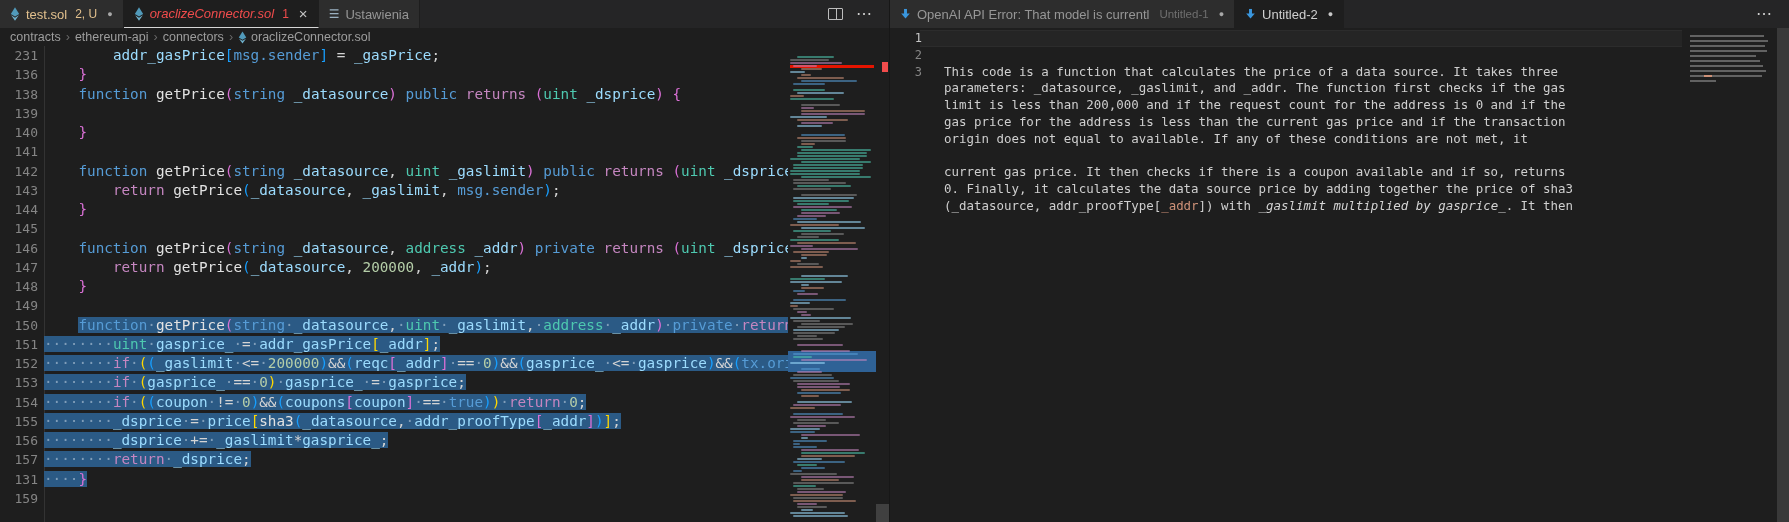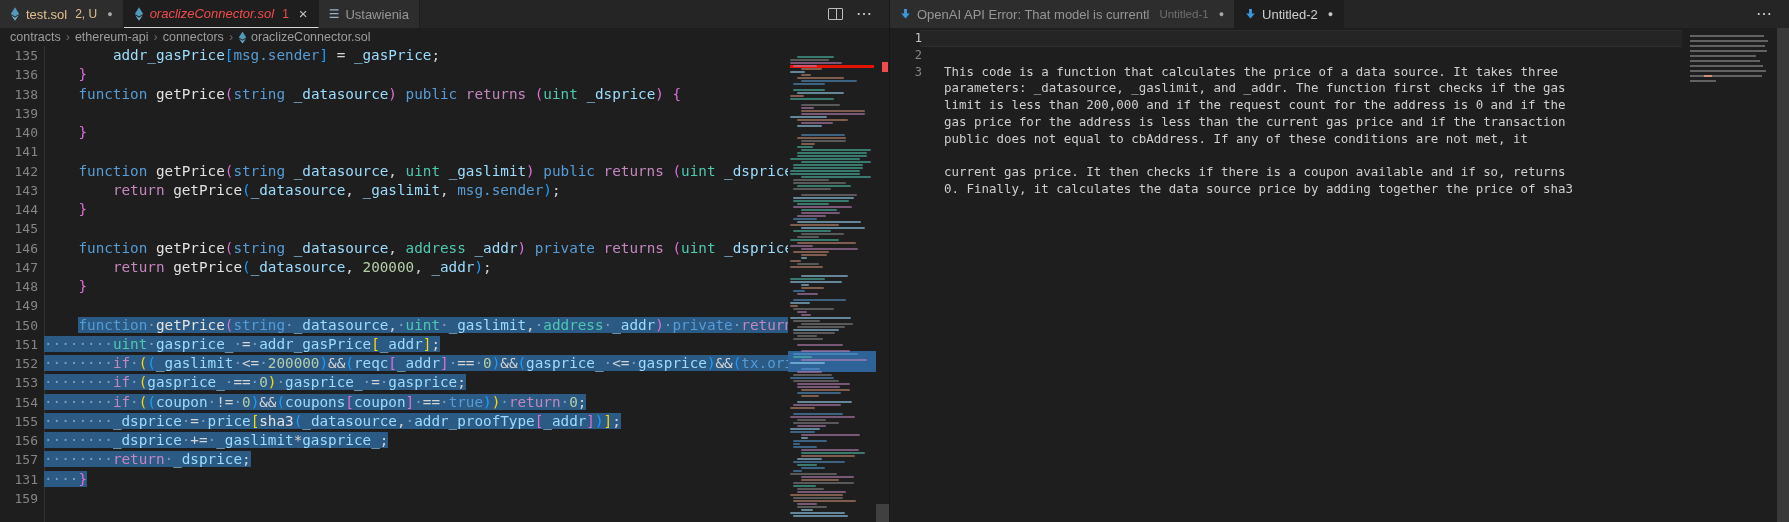--- a/index.html
+++ b/index.html
@@ -112,21 +112,21 @@
       <span class="bc-item">connectors</span>
       <span class="bc-sep">›</span>
       <svg class="eth" width="9" height="13" viewBox="0 0 12 16" style="margin-right:4px">
           <path fill="#519aba" d="M6 0 L11 8 L6 11 L1 8 Z"></path>
           <path fill="#6fb1cc" d="M6 16 L10.6 9.6 L6 12.4 L1.4 9.6 Z"></path>
         </svg>
       <span class="bc-item">oraclizeConnector.sol</span>
     </div>
 
     <div id="code-lines">
-        <div class="code-row"><span class="ln">135</span><span class="lc"><span class="tk-p">        </span><span class="tk-v">addr_gasPrice</span><span class="tk-b">[</span><span class="tk-k">msg.sender</span><span class="tk-b">]</span><span class="tk-p"> = </span><span class="tk-v">_gasPrice</span><span class="tk-p">;</span></span></div>
+        <div class="code-row"><span class="ln">231</span><span class="lc"><span class="tk-p">        </span><span class="tk-v">addr_gasPrice</span><span class="tk-b">[</span><span class="tk-k">msg.sender</span><span class="tk-b">]</span><span class="tk-p"> = </span><span class="tk-v">_gasPrice</span><span class="tk-p">;</span></span></div>
         <div class="code-row"><span class="ln">136</span><span class="lc"><span class="tk-p">    </span><span class="tk-m">}</span></span></div>
         <div class="code-row"><span class="ln">138</span><span class="lc"><span class="tk-p">    </span><span class="tk-k">function</span><span class="tk-p"> </span><span class="tk-f">getPrice</span><span class="tk-m">(</span><span class="tk-k">string</span><span class="tk-p"> </span><span class="tk-v">_datasource</span><span class="tk-m">)</span><span class="tk-p"> </span><span class="tk-k">public</span><span class="tk-p"> </span><span class="tk-c">returns</span><span class="tk-p"> </span><span class="tk-m">(</span><span class="tk-t">uint</span><span class="tk-p"> </span><span class="tk-v">_dsprice</span><span class="tk-m">)</span><span class="tk-p"> </span><span class="tk-m">{</span></span></div>
         <div class="code-row"><span class="ln">139</span></div>
         <div class="code-row"><span class="ln">140</span><span class="lc"><span class="tk-p">    </span><span class="tk-m">}</span></span></div>
         <div class="code-row"><span class="ln">141</span><span class="lc"></span></div>
         <div class="code-row"><span class="ln">142</span><span class="lc"><span class="tk-p">    </span><span class="tk-k">function</span><span class="tk-p"> </span><span class="tk-f">getPrice</span><span class="tk-m">(</span><span class="tk-k">string</span><span class="tk-p"> </span><span class="tk-v">_datasource</span><span class="tk-p">, </span><span class="tk-t">uint</span><span class="tk-p"> </span><span class="tk-v">_gaslimit</span><span class="tk-m">)</span><span class="tk-p"> </span><span class="tk-k">public</span><span class="tk-p"> </span><span class="tk-c">returns</span><span class="tk-p"> </span><span class="tk-m">(</span><span class="tk-t">uint</span><span class="tk-p"> </span><span class="tk-v">_dsprice</span></span></div>
         <div class="code-row"><span class="ln">143</span><span class="lc"><span class="tk-p">        </span><span class="tk-c">return</span><span class="tk-p"> </span><span class="tk-f">getPrice</span><span class="tk-b">(</span><span class="tk-v">_datasource</span><span class="tk-p">, </span><span class="tk-v">_gaslimit</span><span class="tk-p">, </span><span class="tk-k">msg.sender</span><span class="tk-b">)</span><span class="tk-p">;</span></span></div>
         <div class="code-row"><span class="ln">144</span><span class="lc"><span class="tk-p">    </span><span class="tk-m">}</span></span></div>
         <div class="code-row"><span class="ln">145</span><span class="lc"></span></div>
         <div class="code-row"><span class="ln">146</span><span class="lc"><span class="tk-p">    </span><span class="tk-k">function</span><span class="tk-p"> </span><span class="tk-f">getPrice</span><span class="tk-m">(</span><span class="tk-k">string</span><span class="tk-p"> </span><span class="tk-v">_datasource</span><span class="tk-p">, </span><span class="tk-t">address</span><span class="tk-p"> </span><span class="tk-v">_addr</span><span class="tk-m">)</span><span class="tk-p"> </span><span class="tk-k">private</span><span class="tk-p"> </span><span class="tk-c">returns</span><span class="tk-p"> </span><span class="tk-m">(</span><span class="tk-t">uint</span><span class="tk-p"> </span><span class="tk-v">_dsprice</span></span></div>
@@ -321,25 +321,25 @@
     </div>
 
     <div id="cur-line"></div>
     <div id="right-lines">
         <div class="rrow"><span class="rln cur">1</span><span class="rtx"></span></div>
         <div class="rrow"><span class="rln">2</span><span class="rtx"></span></div>
         <div class="rrow"><span class="rln">3</span><span class="rtx"><span>This code is a function that calculates the price of a data source. It takes three</span></span></div>
         <div class="rrow"><span class="rln"></span><span class="rtx"><span>parameters: _datasource, _gaslimit, and _addr. The function first checks if the gas</span></span></div>
         <div class="rrow"><span class="rln"></span><span class="rtx"><span>limit is less than 200,000 and if the request count for the address is 0 and if the</span></span></div>
         <div class="rrow"><span class="rln"></span><span class="rtx"><span>gas price for the address is less than the current gas price and if the transaction</span></span></div>
-        <div class="rrow"><span class="rln"></span><span class="rtx"><span>public does not equal to cbAddress. If any of these conditions are not met, it</span></span></div>
+        <div class="rrow"><span class="rln"></span><span class="rtx"><span>origin does not equal to available. If any of these conditions are not met, it</span></span></div>
         <div class="rrow"><span class="rln"></span></div>
         <div class="rrow"><span class="rln"></span><span class="rtx"><span>current gas price. It then checks if there is a coupon available and if so, returns</span></span></div>
         <div class="rrow"><span class="rln"></span><span class="rtx"><span>0. Finally, it calculates the data source price by adding together the price of sha3</span></span></div>
-        <div class="rrow"><span class="rln"></span></div>
+        <div class="rrow"><span class="rln"></span><span class="rtx"><span>(_datasource, addr_proofType[</span><span class="seg-orange">_addr</span><span>]) with </span><span class="seg-em">_gaslimit multiplied by gasprice_</span><span>. It then</span></span></div>
         <div class="rrow"><span class="rln"></span></div>
       </div>
     <div id="minimap-right">
         <div class="mmr-row" style="left: 2px; top: 2px; width: 74px;"></div>
         <div class="mmr-row" style="left: 2px; top: 7px; width: 78px;"></div>
         <div class="mmr-row" style="left: 2px; top: 12px; width: 75px;"></div>
         <div class="mmr-row" style="left: 2px; top: 17px; width: 77px;"></div>
         <div class="mmr-row" style="left: 2px; top: 22px; width: 66px;"></div>
         <div class="mmr-row" style="left: 2px; top: 27px; width: 70px;"></div>
         <div class="mmr-row" style="left: 2px; top: 32px; width: 73px;"></div>

